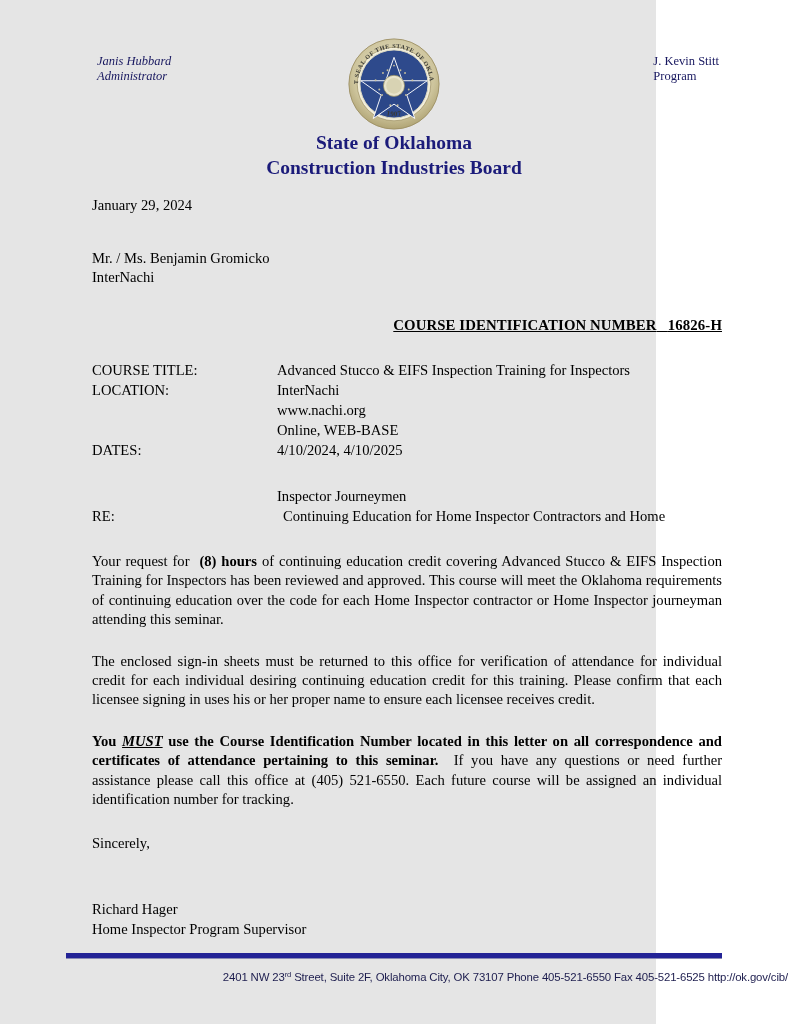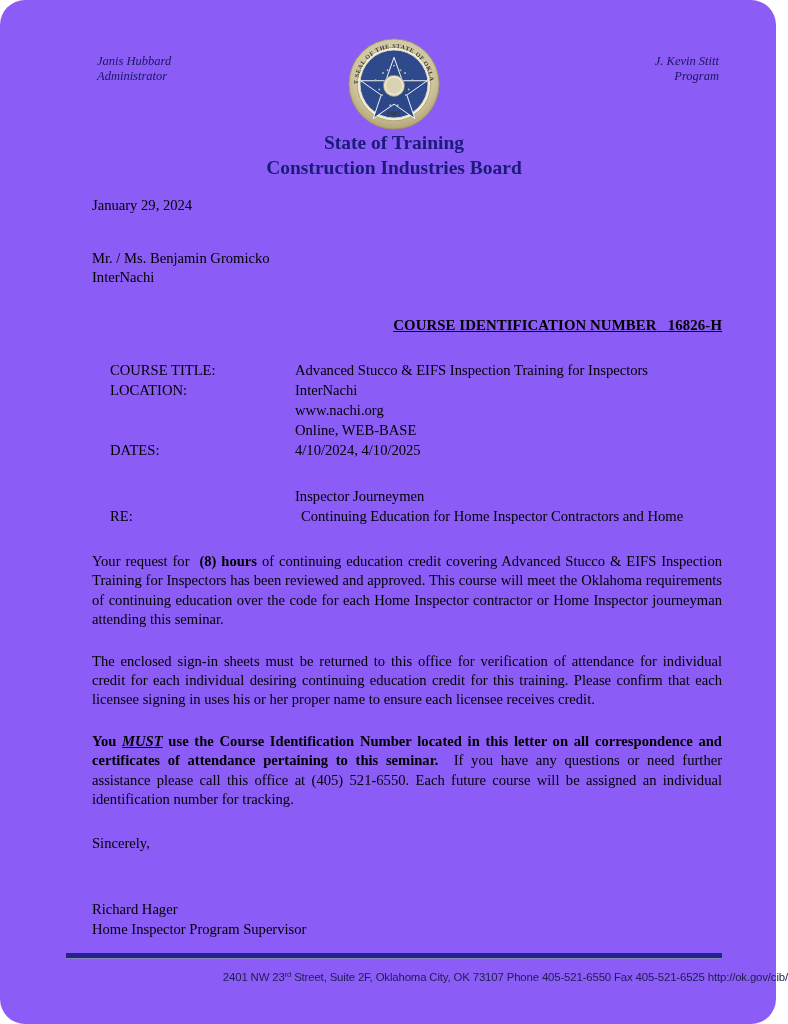--- a/index.html
+++ b/index.html
@@ -11,24 +11,23 @@
     width: 788px;
     height: 1024px;
     position: relative;
     font-family: "Liberation Serif", "DejaVu Serif", serif;
     color: #000000;
     overflow: hidden;
   }
 
   .page {
     position: relative;
-    width: 776px;
+    width: 656px;
     height: 1024px;
-    background: #8b5cf6;
-    border-radius: 25px;
+    background: #e5e5e5;
   }
 
   
   .letterhead {
     position: absolute;
     top: 48px;
     left: 0;
     width: 788px;
     height: 100px;
   }
@@ -40,25 +39,24 @@
     font-size: 12.5px;
     line-height: 15px;
     color: #17175f;
     font-family: "Liberation Serif", "DejaVu Serif", serif;
     white-space: nowrap;
   }
   .lh-right {
     position: absolute;
     right: 69px;
     top: 6px;
-    font-style: italic;
     font-size: 12.5px;
     line-height: 15px;
     color: #17175f;
-    text-align: right;
+    text-align: left;
     white-space: nowrap;
   }
   .seal-wrap {
     position: absolute;
     left: 50%;
     transform: translateX(-50%);
     top: -10px;
     width: 92px;
     height: 92px;
   }
@@ -94,21 +92,21 @@
   .course-id {
     margin: 28px 0 0 0;
     text-align: right;
     font-weight: bold;
     text-decoration: underline;
     font-size: 14.8px;
     letter-spacing: 0.1px;
   }
 
   .details {
-    margin: 26px 0 0 18px;
+    margin: 26px 0 0 0;
   }
   .det-row {
     display: flex;
     line-height: 19.8px;
   }
   .det-label {
     width: 185px;
     flex: 0 0 185px;
   }
   .det-value {
@@ -219,21 +217,21 @@
       </svg>
     </div>
 
     <div class="lh-right">
       <div>J. Kevin Stitt</div>
       <div>Program</div>
     </div>
   </div>
 
   <div class="org-title">
-    <div>State of Training</div>
+    <div>State of Oklahoma</div>
     <div>Construction Industries Board</div>
   </div>
 
   <div class="body-area">
 
     <p class="date-line">January 29, 2024</p>
 
     <div class="addressee">
       <div>Mr. / Ms. Benjamin  Gromicko</div>
       <div>InterNachi</div>

